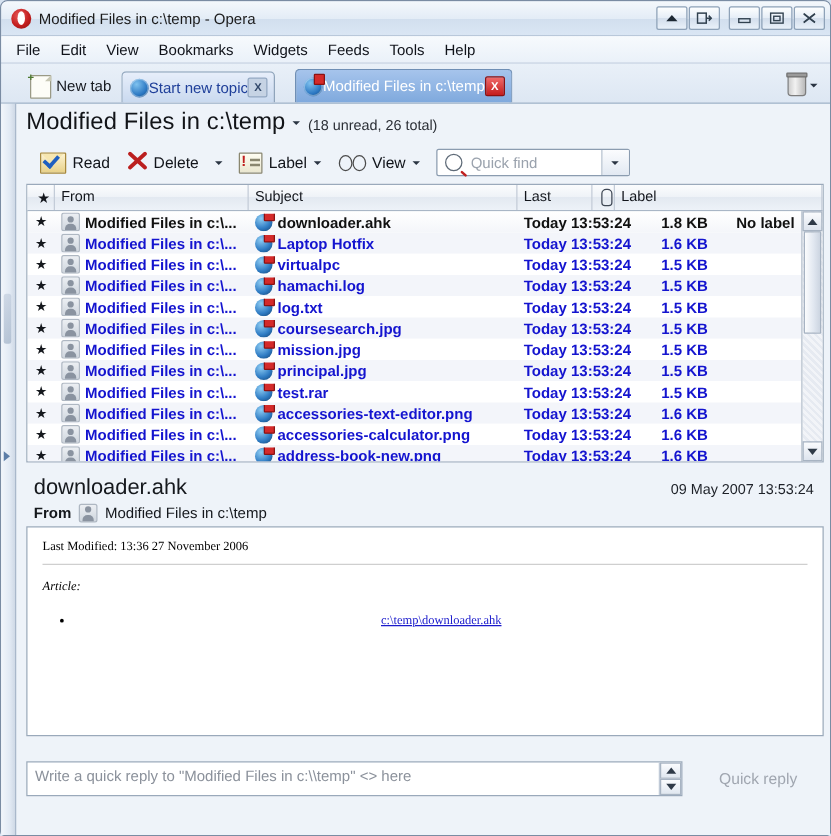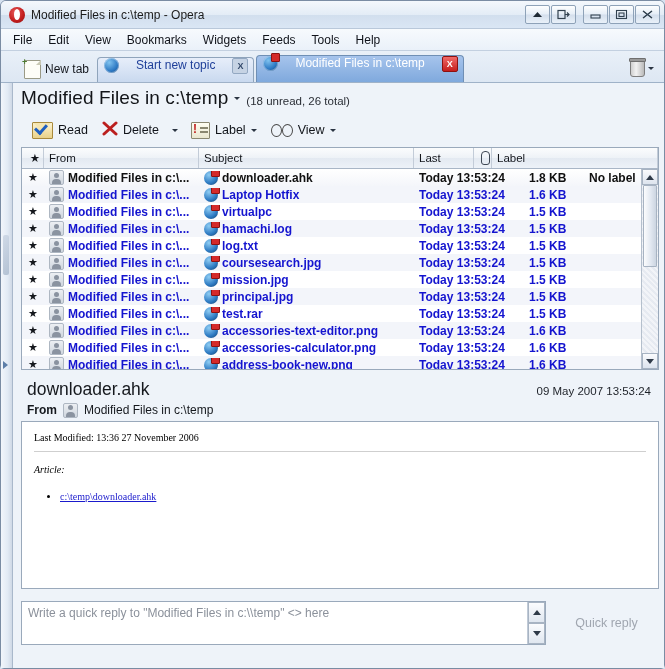--- a/index.html
+++ b/index.html
@@ -75,22 +75,22 @@
     position:relative;border-radius:1px;
   }
   .pageicon:before{
     content:"";position:absolute;right:-1px;top:-1px;border-width:0 0 5px 5px;
     border-style:solid;border-color:transparent transparent #c8c8b4 transparent;
   }
   .pageicon:after{
     content:"+";position:absolute;left:-3px;top:-4px;font-size:9px;color:#4d7a31;font-weight:bold;
   }
   .tab{
-    display:flex;align-items:flex-start;gap:17px;height:25px;box-sizing:border-box;
-    padding:0 5px 0 6px;margin-right:2px;max-width:210px;
+    display:flex;align-items:center;gap:0;height:25px;box-sizing:border-box;
+    padding:0 5px 0 6px;margin-right:16px;max-width:210px;
     border:1px solid #8fa4bb;border-bottom:none;border-radius:4px 4px 0 0;
     font-size:12px;
   }
   .tab.inactive{
     background:linear-gradient(180deg,#e7eefa 0%,#c9d9ef 100%);
     color:#20409a;
   }
   .tab.active{
     background:linear-gradient(180deg,#a6c4ec 0%,#7fa9dd 100%);
     color:#ffffff;height:27px;border-color:#6f8fb5;
@@ -331,30 +331,30 @@
   .fromlbl{font-size:12px;font-weight:bold;color:#15181d;}
   .fromval{font-size:12px;color:#15181d;}
   .msgbody{
     flex:1 1 auto;min-height:0;overflow:hidden;background:#fff;
     border:1px solid #9aa9bb;padding:10px 12px;box-sizing:border-box;
     font-family:"Liberation Serif",serif;font-size:10px;color:#000;
   }
   .msgbody .lm{margin:0 0 8px 0;}
   .msgbody hr{border:0;border-top:1px solid #cfcfcf;margin:6px 0 12px 0;}
   .msgbody .art{font-style:italic;margin:0 0 8px 0;}
-  .msgbody ul{margin:16px 0 0 0;padding-left:26px;}
+  .msgbody ul{margin:16px 0 0 0;padding-left:26px;text-align:center;}
   .msgbody a{color:#1a1acc;text-decoration:underline;}
 
   
   .qreply{
     flex:0 0 56px;display:flex;align-items:center;gap:8px;
     margin-left:8px;margin-top:6px;margin-bottom:2px;
   }
   .qrfield{
-    flex:1 1 auto;display:flex;height:44px;border:1px solid #9aa9bb;background:#fff;
+    flex:1 1 auto;display:flex;height:28px;border:1px solid #9aa9bb;background:#fff;
     box-sizing:border-box;
   }
   .qrtext{
     flex:1;padding:4px 6px;font-size:12px;color:#8b919b;box-sizing:border-box;
   }
   .qrscroll{
     width:17px;flex:0 0 17px;border-left:1px solid #c0cad7;display:flex;flex-direction:column;
   }
   .qrarrow{
     flex:1;display:flex;align-items:center;justify-content:center;
@@ -475,20 +475,27 @@
         </div>
         <div class="tbtn">
           <span class="labico ico"></span>
           <span>Label</span>
           <span class="caret sm"></span>
         </div>
         <div class="tbtn">
           <span class="glasses ico"></span>
           <span>View</span>
           <span class="caret sm"></span>
+        </div>
+        <div class="searchbox">
+          <span class="mag"></span>
+          <input type="text" placeholder="Quick find" style="">
+          <span class="sbtn">
+            <span class="caret sm"></span>
+          </span>
         </div>
       </div>
 
       <div class="listwrap">
         <div class="colhead">
           <div class="c c-star">★</div>
           <div class="c c-from">From</div>
           <div class="c c-subj">Subject</div>
           <div class="c c-size">Last</div>
           <div class="c c-clip">

